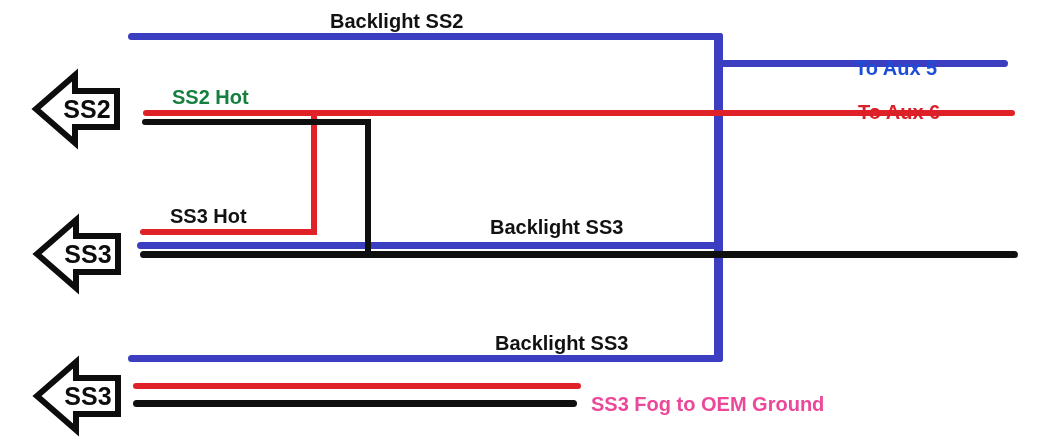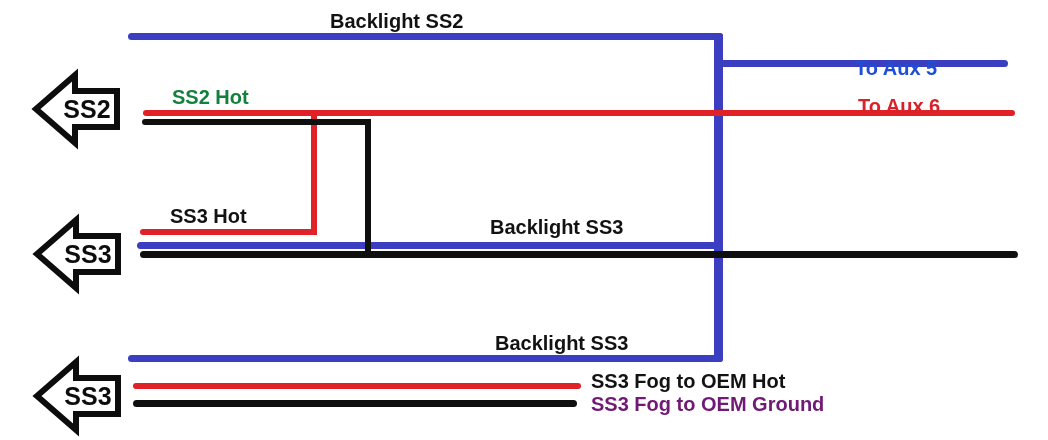--- a/index.html
+++ b/index.html
@@ -57,34 +57,33 @@
   <div class="wire" style="left: 365px; top: 119px; width: 6px; height: 139px; border-radius: 0px; background: rgb(15, 15, 15);"></div>
 
   <div class="wire" style="left: 140px; top: 251px; width: 878px; height: 7px; background: rgb(15, 15, 15);"></div>
 
   <div class="wire" style="left: 133px; top: 400px; width: 444px; height: 7px; background: rgb(15, 15, 15);"></div>
 
   <div class="lbl" style="left: 330px; top: 11px; color: rgb(18, 18, 18);">Backlight SS2</div>
 
   <div class="lbl" style="left: 855px; top: 32px; color: #1d4ed8; margin-top: 26px;">To Aux 5</div>
 
-  <div class="lbl" style="left: 858px; top: 96px; color: rgb(217, 33, 41);">To Aux 6</div>
+  <div class="lbl" style="left: 858px; top: 102px; color: rgb(217, 33, 41);">To Aux 6</div>
 
   <div class="lbl" style="left: 172px; top: 87px; color: #15803d;">SS2 Hot</div>
 
   <div class="lbl" style="left: 170px; top: 206px; color: rgb(18, 18, 18); text-align: center;">SS3 Hot</div>
 
   <div class="lbl" style="left: 490px; top: 217px; color: rgb(18, 18, 18);">Backlight SS3</div>
 
 
   <div class="lbl" style="left: 495px; top: 333px; color: rgb(18, 18, 18);">Backlight SS3</div>
 
-  <div class="lbl" style="left: 591px; top: 371px; color: rgb(18, 18, 18);">SS3 Fog to OEM Hot</div>
 
-  <div class="lbl" style="left: 591px; top: 394px; color: #701a75;">SS3 Fog to OEM Ground</div>
+  <div class="lbl" style="left: 591px; top: 394px; color: #ec4899;">SS3 Fog to OEM Ground</div>
 
   <svg class="arrow-svg" style="left:31px; top:69px;" width="92" height="80" viewBox="0 0 92 80">
     <polygon class="arrow-shape" points="5,40 44,6 44,22 86,22 86,58 44,58 44,74"></polygon>
     <text class="arrow-text" x="56" y="49" text-anchor="middle">SS2</text>
   </svg>
 
   <svg class="arrow-svg" style="left:32px; top:214px;" width="92" height="80" viewBox="0 0 92 80">
     <polygon class="arrow-shape" points="5,40 44,6 44,22 86,22 86,58 44,58 44,74"></polygon>
     <text class="arrow-text" x="56" y="49" text-anchor="middle">SS3</text>
   </svg>

